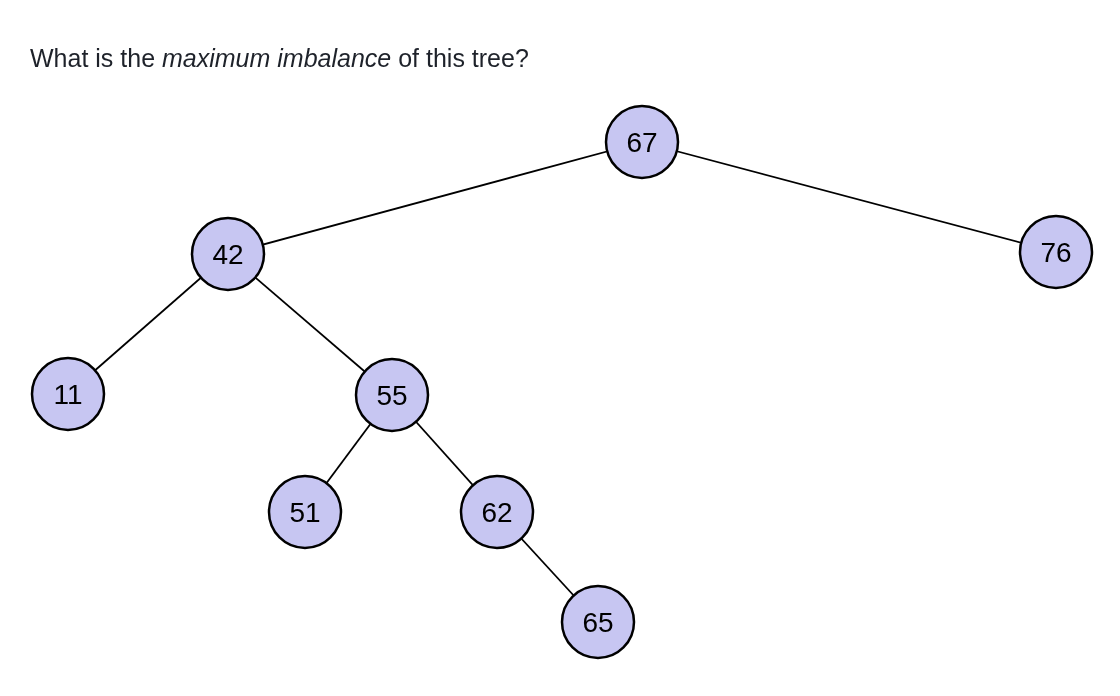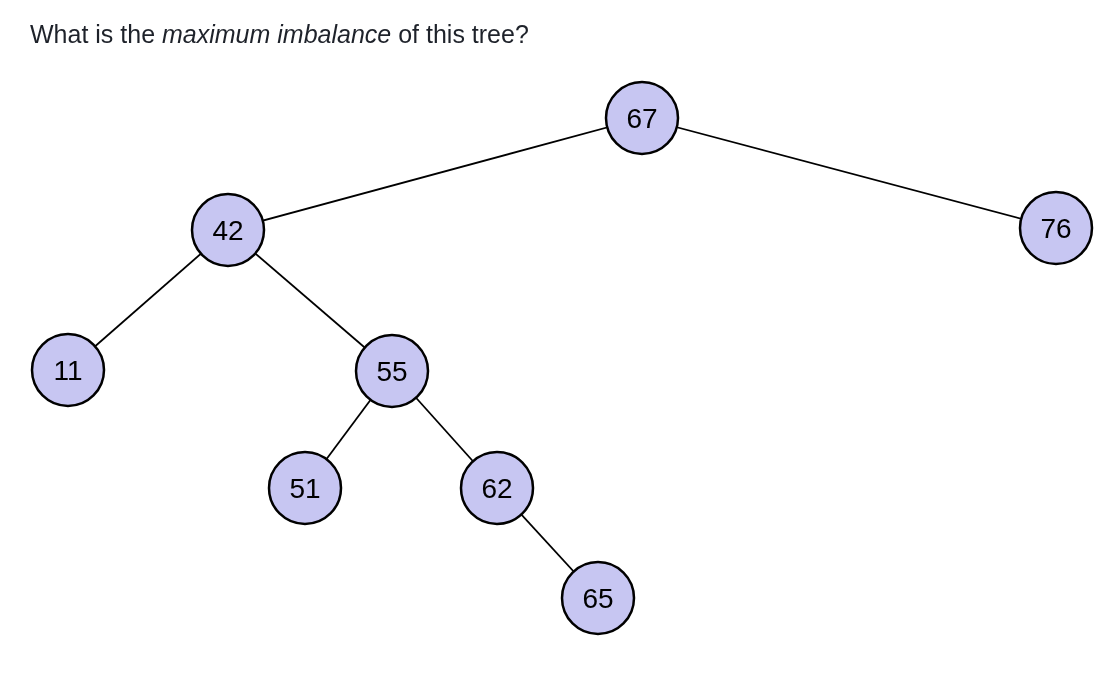--- a/index.html
+++ b/index.html
@@ -9,20 +9,21 @@
     width: 1120px;
     height: 696px;
     overflow: hidden;
     font-family: "Liberation Sans", "DejaVu Sans", sans-serif;
   }
   .page {
     position: relative;
     width: 1120px;
     height: 500px;
     background: #ffffff;
+    margin-top: 24px;
   }
   .question {
     position: absolute;
     left: 30px;
     top: 19px;
     margin: 0;
     font-size: 25px;
     line-height: 1.2;
     color: #1e222a;
     white-space: nowrap;

